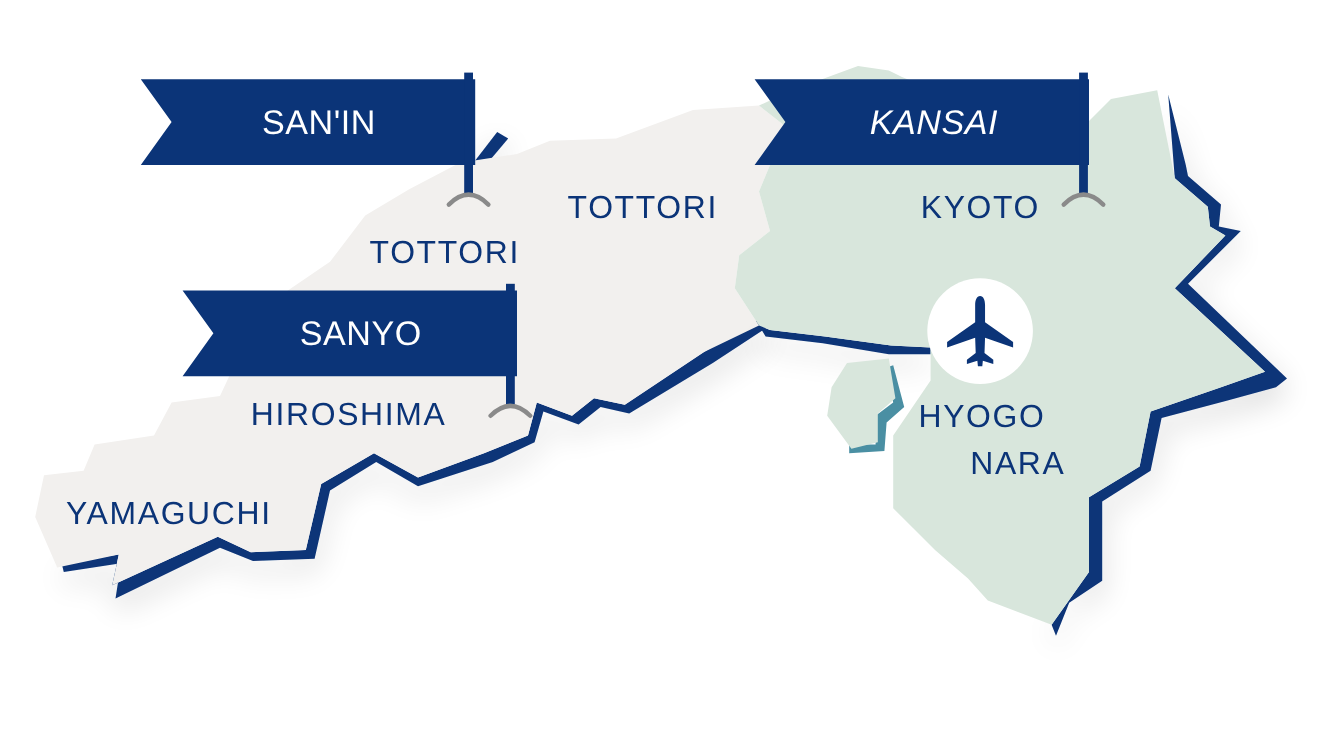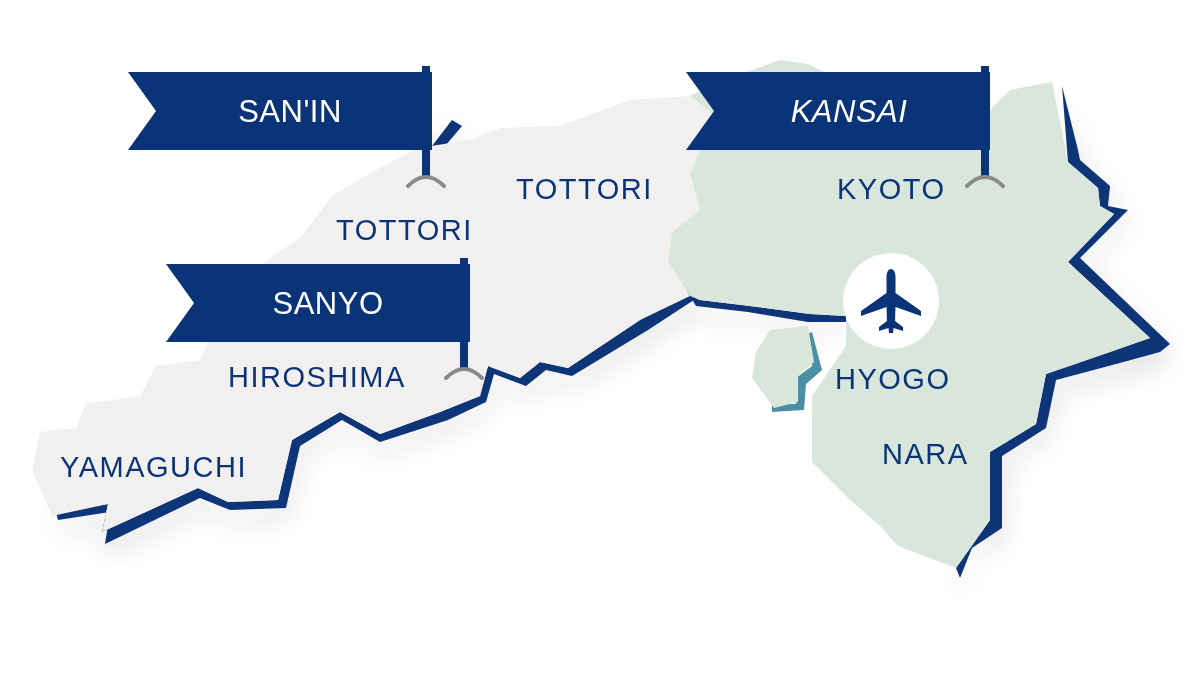--- a/index.html
+++ b/index.html
@@ -114,21 +114,21 @@
   <div class="banner-text" style="left:190px; top:96px; width:200px;">SAN'IN</div>
   <div class="banner-text" style="left:228px; top:288px; width:200px;">SANYO</div>
   <div class="banner-text" style="left:749px; top:96px; width:200px;font-style:italic;">KANSAI</div>
 
   <div class="label" style="left:516px; top:175px;">TOTTORI</div>
   <div class="label" style="left:336px; top:216px;">TOTTORI</div>
   <div class="label" style="left:228px; top:363px;">HIROSHIMA</div>
   <div class="label" style="left:60px; top:453px;">YAMAGUCHI</div>
   <div class="label" style="left:837px; top:175px;">KYOTO</div>
   <div class="label" style="left:835px; top:365px;">HYOGO</div>
-  <div class="label" style="left:882px; top:440px;">NARA</div>
+  <div class="label" style="left:882px; top:408px;">NARA</div>
 
   <div class="plane-badge" style="left:843px; top:253px;">
     <svg width="72" height="72" viewBox="0 0 72 72" style="position:static">
       <path fill="#0b3478" d="
         M 36 4 C 39 4 40.5 8 40.5 12 L 40.5 28 L 66 46 L 66 51 L 40.5 42 L 40 56
         L 48 62 L 48 66 L 38.5 63 L 38 68 L 34 68 L 33.5 63 L 24 66 L 24 62 L 32 56
         L 31.5 42 L 6 51 L 6 46 L 31.5 28 L 31.5 12 C 31.5 8 33 4 36 4 Z"></path>
     </svg>
   </div>
 </div>

